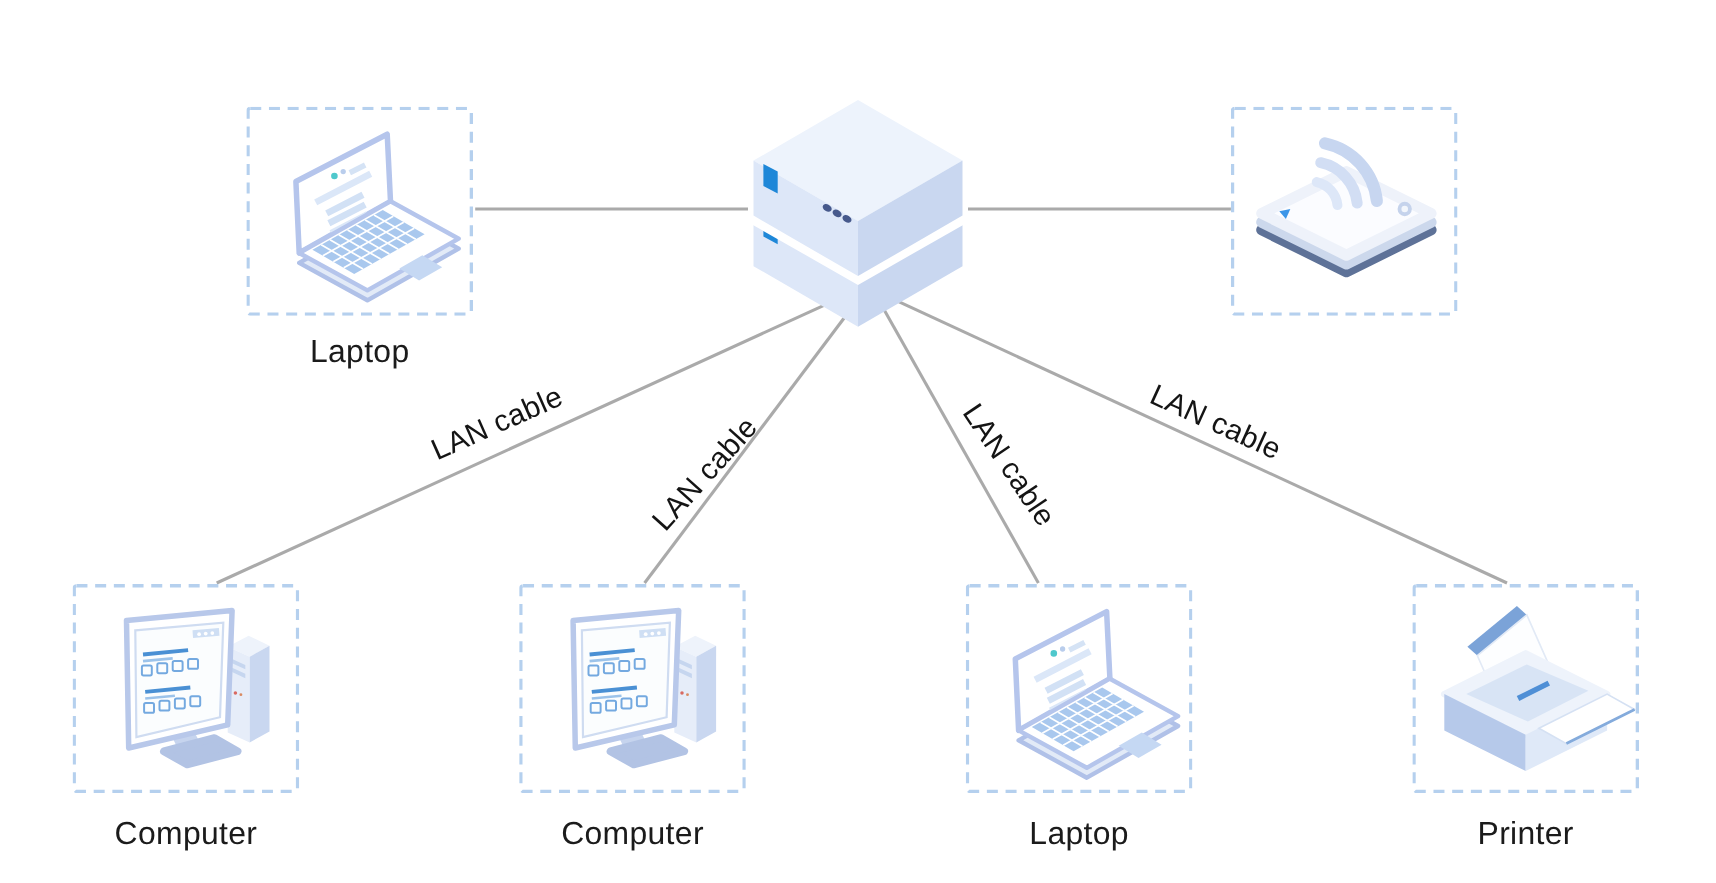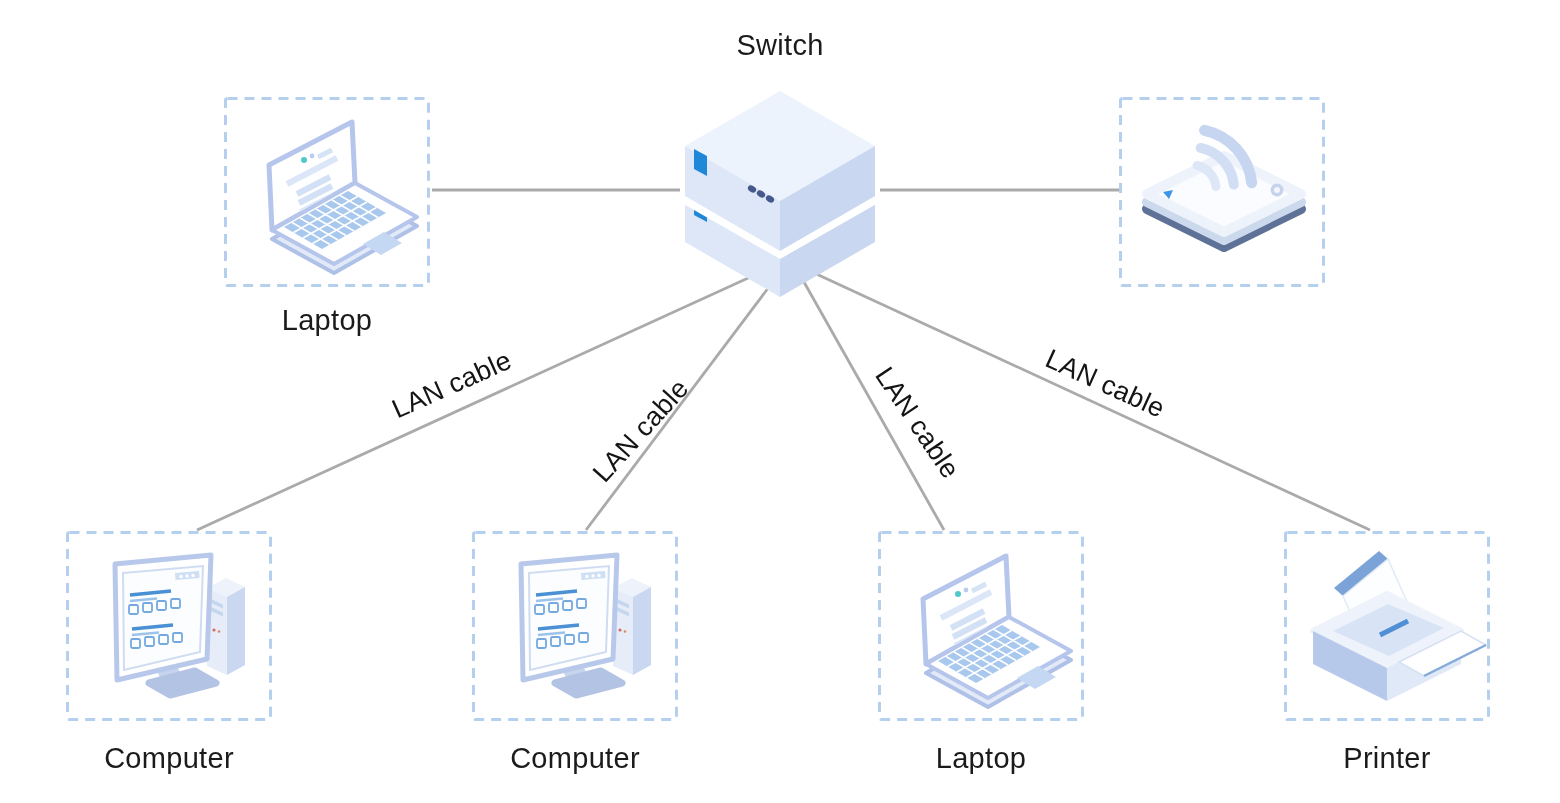--- a/index.html
+++ b/index.html
@@ -59,21 +59,20 @@
           <ellipse cx="72" cy="101" rx="4.4" ry="3.1" transform="rotate(30 72 101)" fill="#46598c"></ellipse>
           <ellipse cx="81" cy="106" rx="4.4" ry="3.1" transform="rotate(30 81 106)" fill="#46598c"></ellipse>
           <ellipse cx="90" cy="111" rx="4.4" ry="3.1" transform="rotate(30 90 111)" fill="#46598c"></ellipse>
         </g>
       </defs>
       <use href="#sw-box" y="46"></use>
       <polygon points="0,58 100,-2 200,58 200,114 100,171 0,114" fill="#ffffff"></polygon>
       <use href="#sw-box"></use>
     </svg>
   </div>
-  <div class="node-label" style="left:677px;top:28px;">Switch</div>
 
   <div class="device" style="left:224px;top:97px;">
     <svg width="206" height="190" viewBox="0 0 206 190">
       <rect x="1.5" y="1.5" width="203" height="187" rx="2" fill="none" stroke="#b5d0ee" stroke-width="3" stroke-dasharray="10 7"></rect>
       <g transform="translate(3,0)">
         <polygon points="45,142 128,95 190,129 107,176" fill="#e2eaf7" stroke="#b0c1e8" stroke-width="4" stroke-linejoin="round"></polygon>
         <polygon points="42,68 125,25 128,86 45,133" fill="#ffffff" stroke="#b5c5ec" stroke-width="5" stroke-linejoin="round"></polygon>
         <circle cx="77" cy="63" r="3" fill="#4fc8cc"></circle>
         <circle cx="85" cy="59" r="2.4" fill="#b9cdec"></circle>
         <line x1="91" y1="60" x2="105" y2="53" stroke="#d5e3f5" stroke-width="5"></line>

